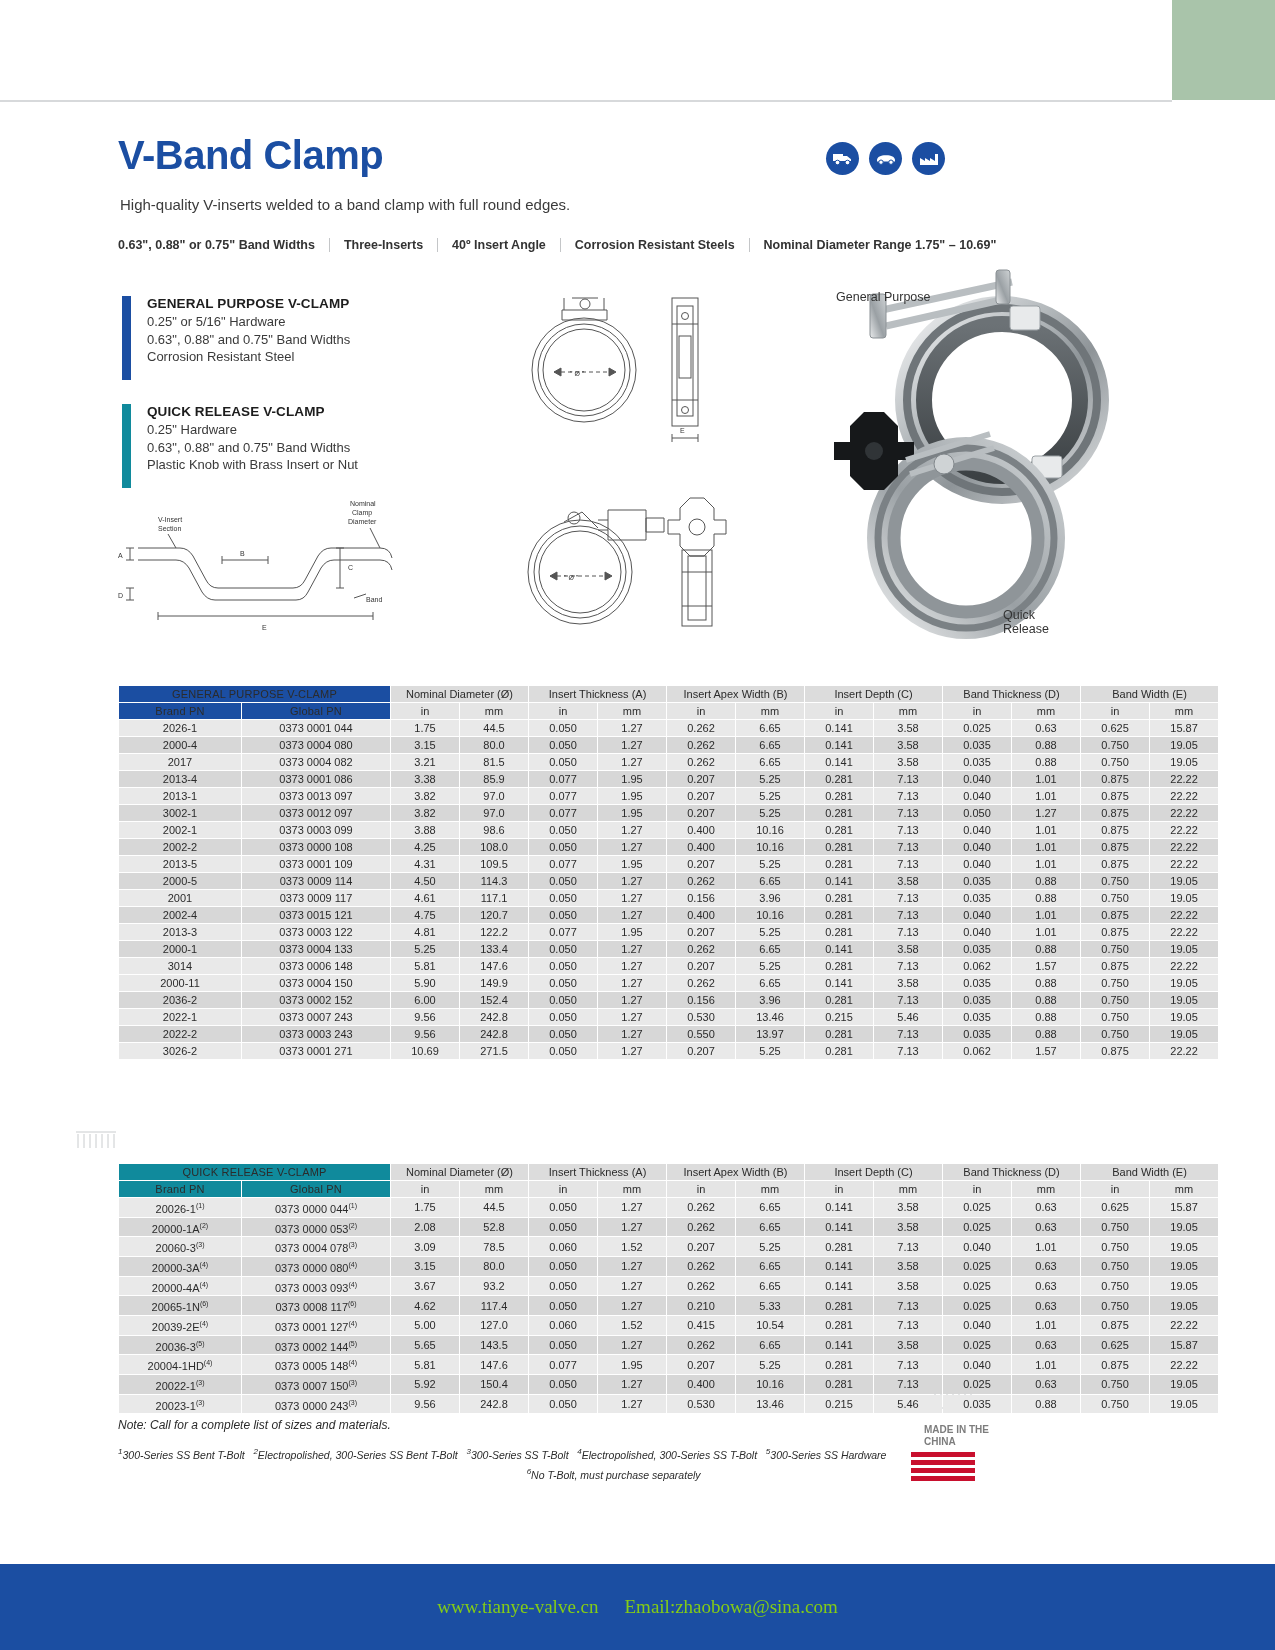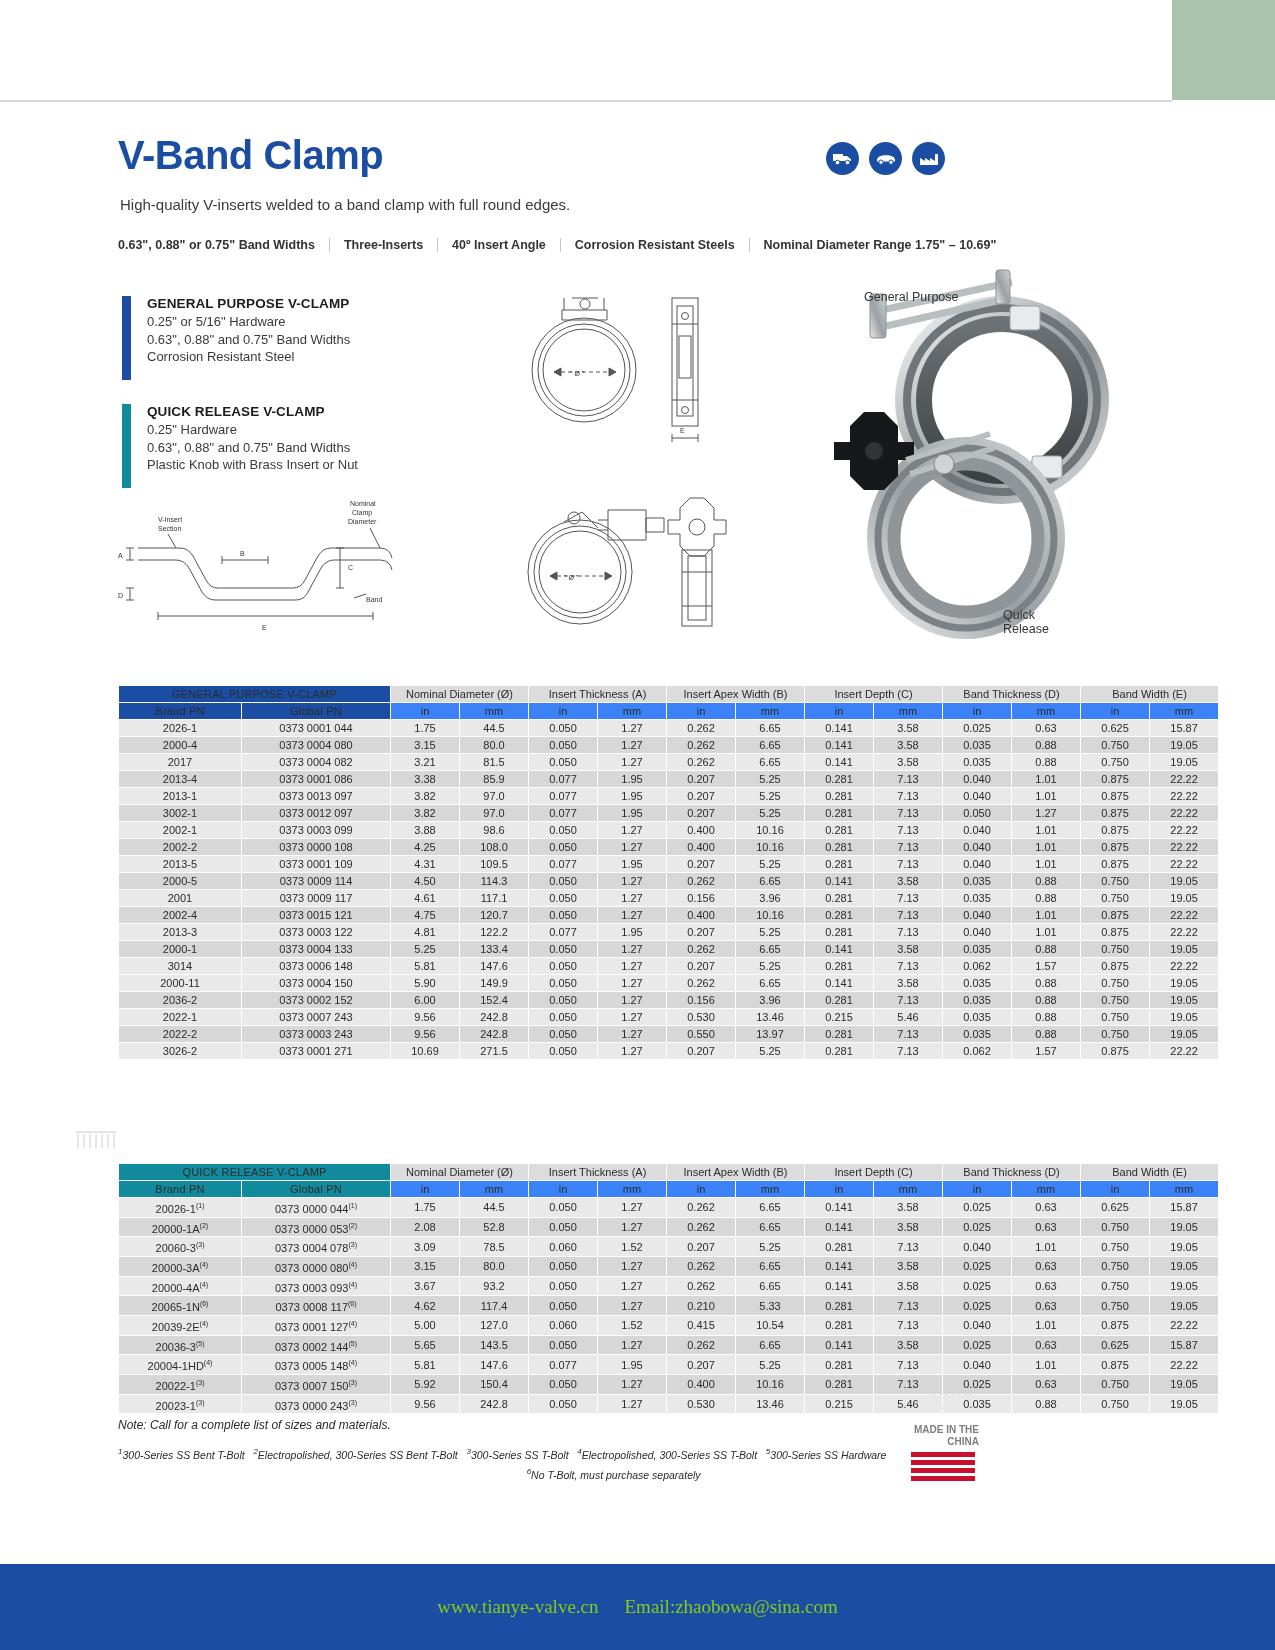--- a/index.html
+++ b/index.html
@@ -85,36 +85,36 @@
   .grp-head {
     color:#ffffff; font-weight:bold; font-size:12px; letter-spacing:0.2px;
     height:22px; line-height:22px;
   }
   .gp-blue { background:#1b4ea2; }
   .qr-teal { background:#108a9c; }
   .colhead {
     background:#dcdcdc; font-weight:bold; font-size:11.5px; color:#222;
     height:22px; line-height:22px;
   }
-  .unit { background:#3b82f6; font-weight:bold; font-size:11px; height:17px; line-height:17px; }
+  .unit { background:#e5e5e5; font-weight:bold; font-size:11px; height:17px; line-height:17px; }
   .r0 td { background:#e9e9e9; }
   .r1 td { background:#d7d7d7; }
   sup { font-size:7px; vertical-align:super; }
 
   .note {
     position:absolute; left:118px; font-size:12px; font-style:italic; color:#2b2b2b;
   }
   .fnote {
     position:absolute; left:118px; font-size:10.5px; font-style:italic; color:#2b2b2b;
     width:1000px; line-height:16px;
   }
   .fnote sup { font-size:8px; }
 
   
-  .mic { position:absolute; right:58px; top:1424px; text-align:right; }
+  .mic { position:absolute; right:48px; top:1424px; text-align:left; }
   .mic .t1 { font-size:10px; font-weight:bold; color:#7d7d7d; line-height:12px; }
   .flag { position:absolute; right:62px; top:1452px; width:64px; height:34px; }
   .flag .s { height:5px; background:#c8102e; margin-bottom:3px; }
 
   
   .footer {
     position:absolute; left:0; bottom:0; width:1275px; height:86px;
     background:#1b4ea2; display:flex; align-items:center; justify-content:center;
     gap:26px;
   }
@@ -319,21 +319,21 @@
           <circle cx="32" cy="53" r="9" fill="#303437"></circle>
         </g>
         <g stroke="#b9bec1" stroke-width="6" fill="none">
           <path d="M58 42 L142 16"></path>
           <path d="M62 56 L146 30"></path>
         </g>
         <circle cx="96" cy="46" r="10" fill="#cfd3d5" stroke="#82888c"></circle>
       </g>
     </svg>
   </div>
-  <div class="photo-cap" style="left:836px; top:290px;margin-left:28px;">General Purpose</div>
+  <div class="photo-cap" style="left:836px; top:290px;">General Purpose</div>
   <div class="photo-cap" style="left:1003px; top:608px;">Quick Release</div>
 
   <svg class="tick-l" width="40" height="20">
     <g stroke="#c9ccce" stroke-width="1">
       <path d="M2 18 V4 M8 18 V4 M14 18 V4 M20 18 V4 M26 18 V4 M32 18 V4 M38 18 V4"></path>
       <path d="M0 2 H40"></path>
     </g>
   </svg>
   <svg class="tick-r" width="40" height="20">
     <g stroke="#c9ccce" stroke-width="1">

